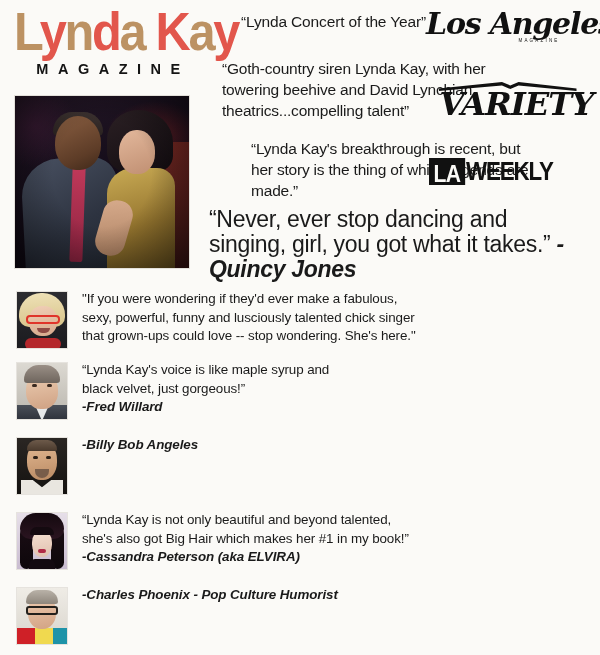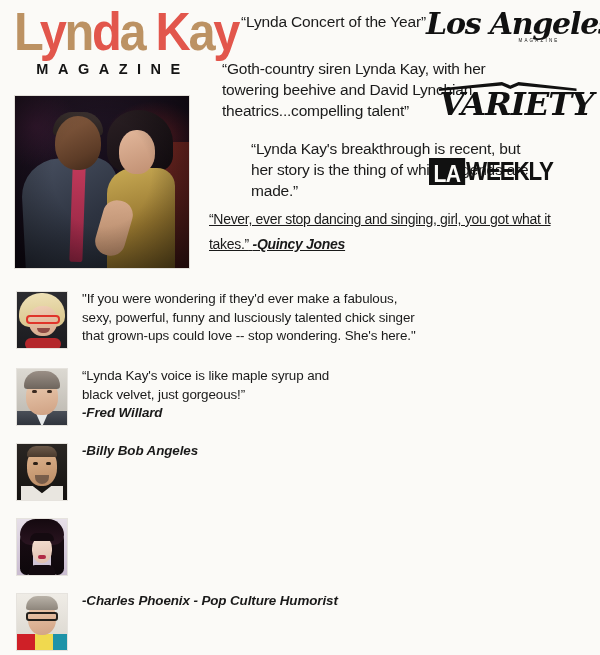--- a/index.html
+++ b/index.html
@@ -237,24 +237,23 @@
     transform: scaleX(0.86);
     transform-origin: left center;
     margin-left: -4px;
   }
 
   .q-quincy {
     position: absolute;
     left: 209px;
     top: 207px;
     width: 380px;
-    font-size: 14px;
+    font-size: 23px;
     line-height: 25px;
     letter-spacing: -0.3px;
-    text-decoration: underline;
   }
   .q-quincy .attrib {
     font-weight: bold;
     font-style: italic;
   }
 
   
   .testimonials {
     position: absolute;
     left: 0;
@@ -420,21 +419,21 @@
           <i class="mouth"></i>
           <i class="scarf"></i>
       </div>
       <div class="tbody">
         <div class="tquote">"If you were wondering if they'd ever make a fabulous,
 sexy, powerful, funny and lusciously talented chick singer
 that grown-ups could love -- stop wondering. She's here."</div>
       </div>
     </div>
 
-    <div class="testimonial" style="margin-top:15px">
+    <div class="testimonial" style="margin-top:9px">
       <div class="avatar av2">
         <i class="bg"></i>
           <i class="suit"></i>
           <i class="shirt"></i>
           <i class="face"></i>
           <i class="hair"></i>
           <i class="eyeL"></i>
           <i class="eyeR"></i>
       </div>
       <div class="tbody">
@@ -463,20 +462,25 @@
       <div class="avatar av4">
         <i class="bg"></i>
           <i class="hairL"></i>
           <i class="hairR"></i>
           <i class="bouf"></i>
           <i class="face"></i>
           <i class="bangs"></i>
           <i class="lips"></i>
           <i class="dress"></i>
       </div>
+      <div class="tbody">
+        <div class="tquote">“Lynda Kay is not only beautiful and beyond talented,
+she's also got Big Hair which makes her #1 in my book!”</div>
+        <div class="tattrib">-Cassandra Peterson (aka ELVIRA)</div>
+      </div>
     </div>
 
     <div class="testimonial" style="margin-top:13px">
       <div class="avatar av5">
         <i class="bg"></i>
           <i class="jacket-r"></i>
           <i class="jacket-b"></i>
           <i class="shirt"></i>
           <i class="face"></i>
           <i class="hair"></i>

